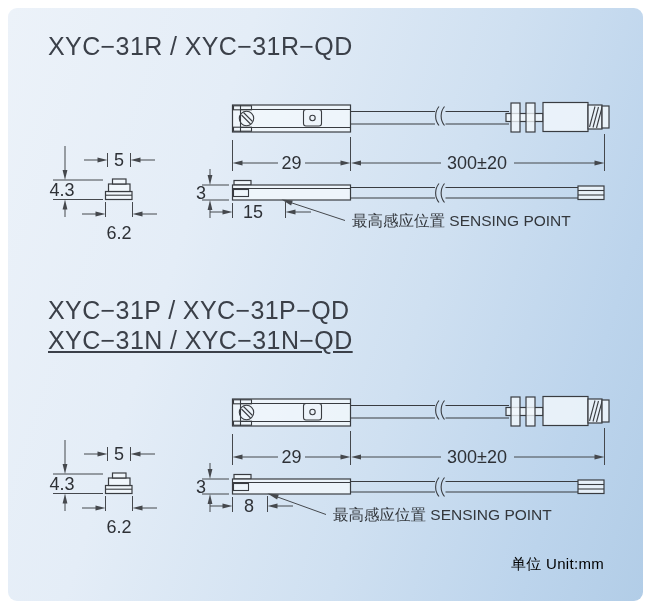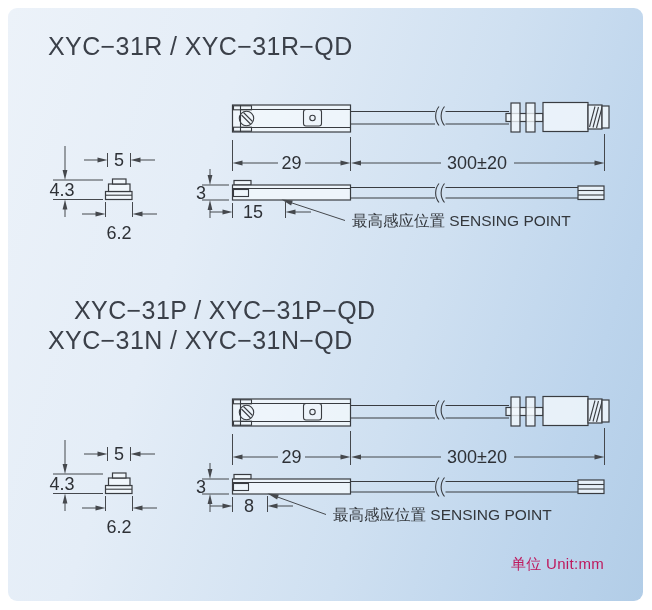--- a/index.html
+++ b/index.html
@@ -9,27 +9,27 @@
   }
   .panel{
     position:absolute;left:8px;top:8px;right:9px;bottom:9px;border-radius:9px;
     background:linear-gradient(108deg,#ecf2f9 0%,#e4edf7 30%,#cfe0f1 62%,#bcd4ec 85%,#b2cde7 100%);
   }
   .model-title{
     position:absolute;left:48px;color:#3b4049;font-size:25px;line-height:26px;
     letter-spacing:0.4px;white-space:nowrap;
   }
   #title-r{top:33px;}
-  #title-p{top:297px;margin-left:26px;}
-  #title-n{top:327px;}
+  #title-p{top:297px;}
+  #title-n{top:327px;text-decoration:underline;}
   .drawing{position:absolute;left:0;width:652px;height:160px;}
   #drawing-1{top:90px;}
   #drawing-2{top:384px;}
   .unit-label{
-    position:absolute;right:48px;top:555px;font-size:15px;color:#be185d;letter-spacing:0.3px;
+    position:absolute;right:48px;top:555px;font-size:15px;color:#000000;letter-spacing:0.3px;
   }
   
   .obj{stroke:#393c41;stroke-width:1.2;fill:rgba(244,248,253,0.78);}
   .objl{stroke:#393c41;stroke-width:1.1;fill:none;}
   .dim{stroke:#45484d;stroke-width:1;fill:none;}
   .ah{fill:#45484d;stroke:none;}
   .dimtxt{fill:#2e3136;font-size:18px;font-family:"Liberation Sans","DejaVu Sans",sans-serif;}
   .lbltxt{fill:#33373c;font-size:15.5px;font-family:"Liberation Sans","DejaVu Sans",sans-serif;}
 </style>
 </head>

